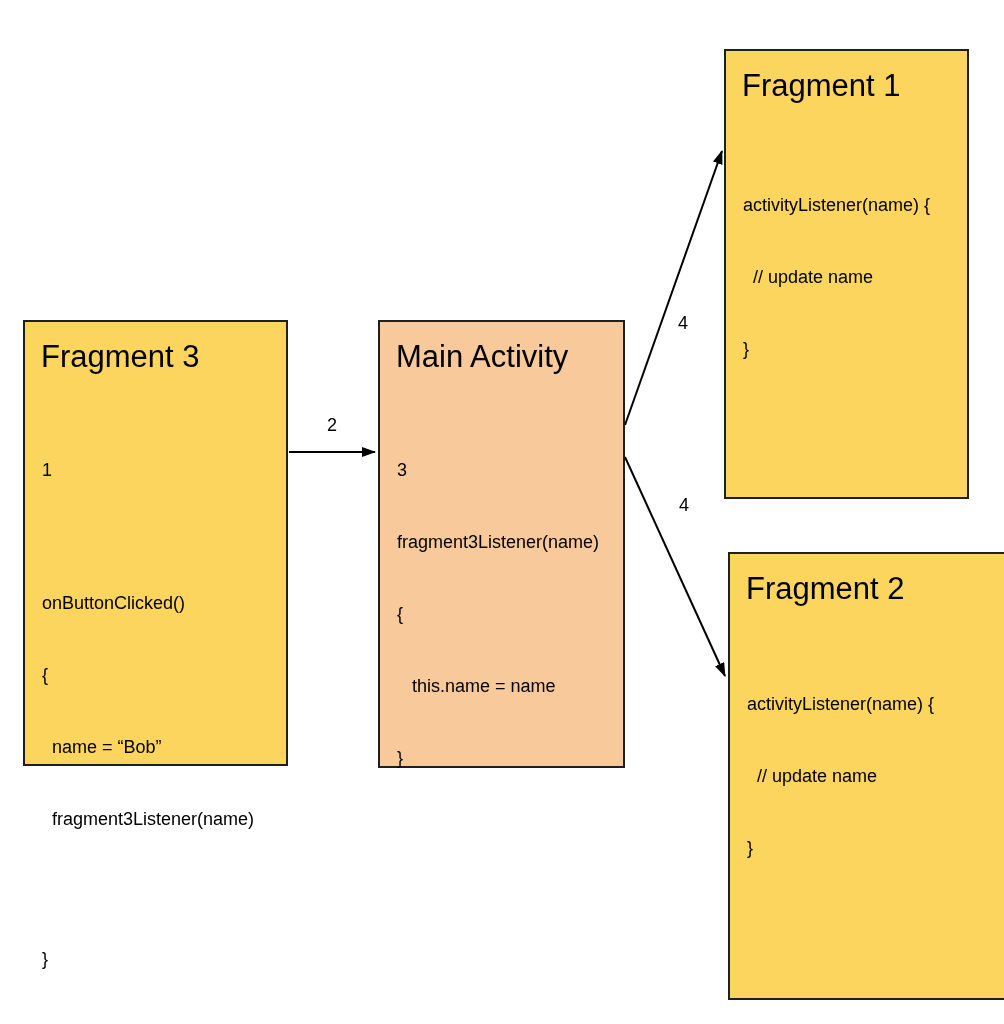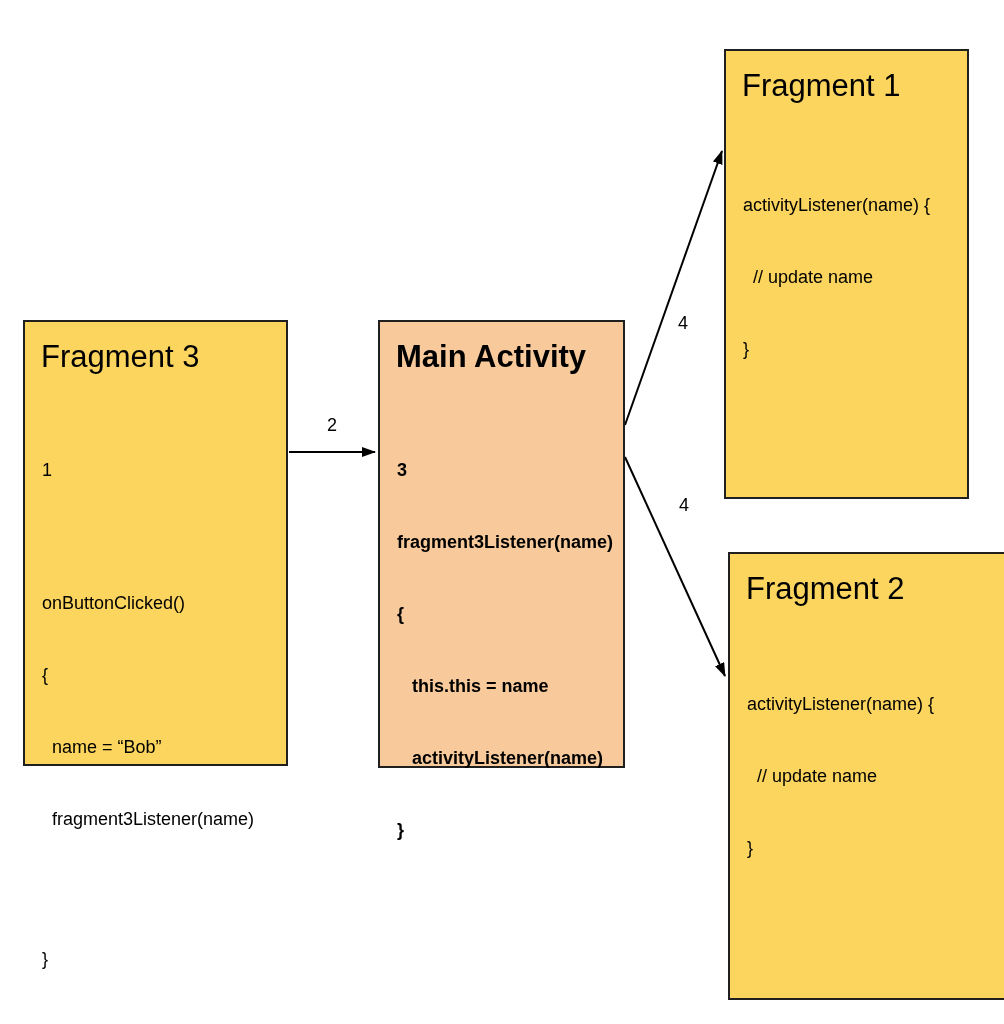--- a/index.html
+++ b/index.html
@@ -29,21 +29,21 @@
   }
   #arrowhead path {
     fill: var(--arrow, #000000);
   }
   .box {
     position: absolute;
     box-sizing: border-box;
     border: 2px solid var(--border, #1f1f1f);
   }
   .box.yellow { background: var(--fragment-fill, #FCD55F); }
-  .box.orange { background: var(--activity-fill, #F8CA9B); font-weight: bold; }
+  .box.orange { background: var(--activity-fill, #F8CA9B); }
   #box-f3 { left: 23px;  top: 320px; width: 265px; height: 446px; padding-left: 41px; }
   #box-ma { left: 378px; top: 320px; width: 247px; height: 448px; }
   #box-f1 { left: 724px; top: 49px;  width: 245px; height: 450px; }
   #box-f2 { left: 728px; top: 552px; width: 288px; height: 448px; }
   .box-title {
     position: absolute;
     left: 16px;
     top: 15px;
     font-size: 31px;
     line-height: 40px;
@@ -102,22 +102,21 @@
       <div class="code-line">}</div>
     </div>
   </div>
 
   <div class="box orange" id="box-ma">
     <div class="box-title">Main Activity</div>
     <div class="code">
       <div class="code-line">3</div>
       <div class="code-line">fragment3Listener(name)</div>
       <div class="code-line">{</div>
-      <div class="code-line">   this.this = name</div>
-      <div class="code-line">   activityListener(name)</div>
+      <div class="code-line">   this.name = name</div>
       <div class="code-line">}</div>
     </div>
   </div>
 
   <div class="box yellow" id="box-f1">
     <div class="box-title">Fragment 1</div>
     <div class="code">
       <div class="code-line">activityListener(name) {</div>
       <div class="code-line">  // update name</div>
       <div class="code-line">}</div>

